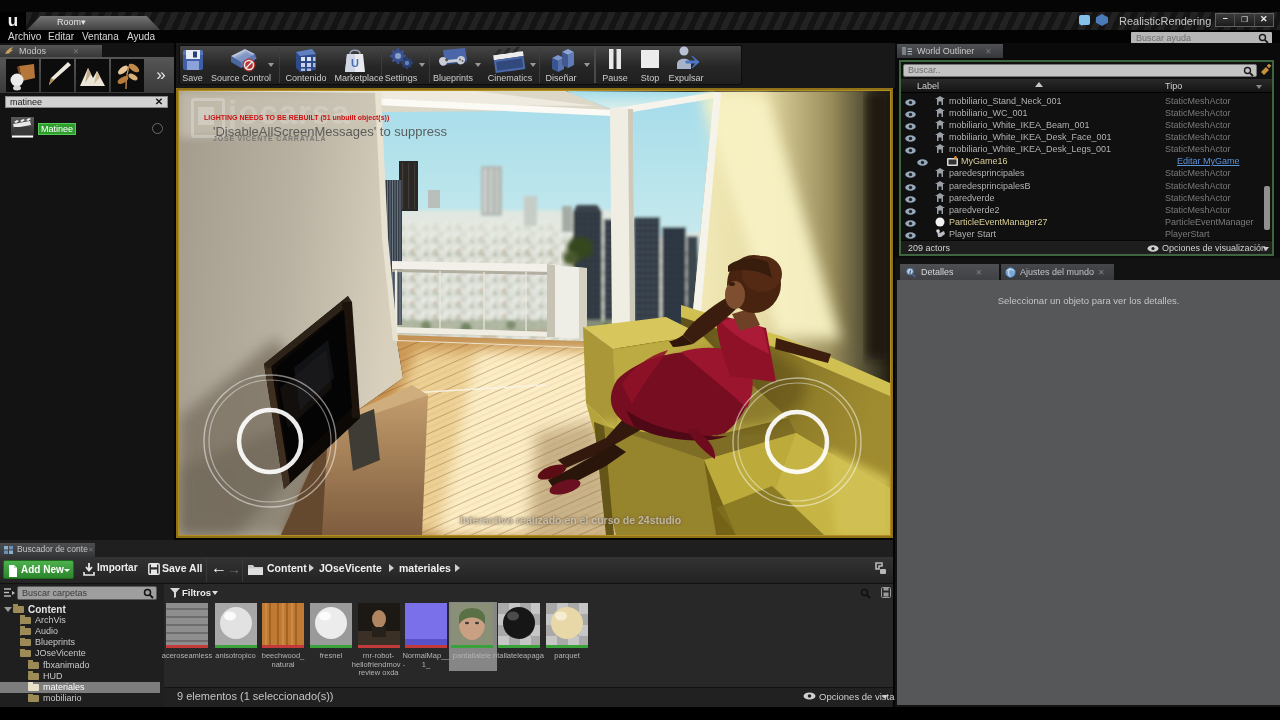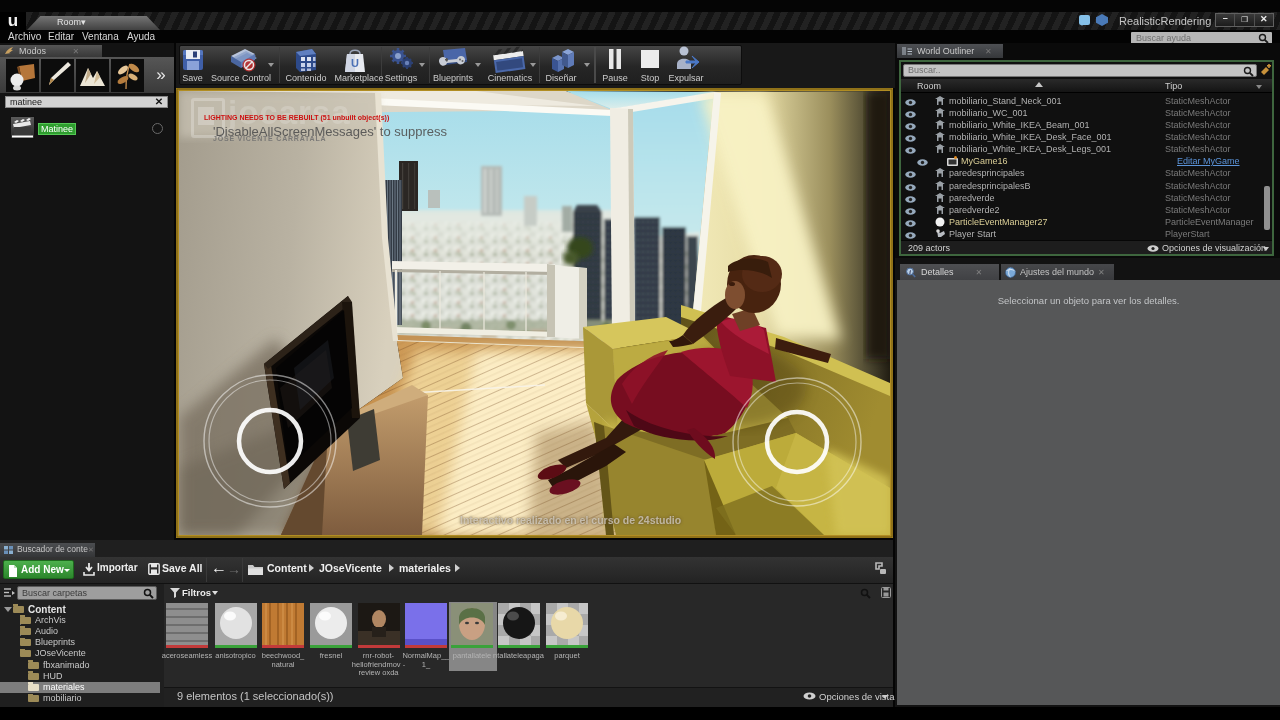--- a/index.html
+++ b/index.html
@@ -525,21 +525,21 @@
       <circle cx="4.5" cy="4.5" r="3" fill="none" stroke="#1a1a1a" stroke-width="1.4"></circle>
       <line x1="6.8" y1="6.8" x2="10" y2="10" stroke="#1a1a1a" stroke-width="1.8"></line>
     </svg>
   <svg class="abs" style="left:1259px;top:64px;" width="13" height="13" viewBox="0 0 13 13">
       <path d="M2 8 L7 3 L10 6 L5 11 Z" fill="#c8913a"></path>
       <rect x="8" y="1" width="4" height="1.6" fill="#c8913a"></rect>
       <rect x="9.2" y="0" width="1.6" height="4" fill="#c8913a"></rect>
     </svg>
 
   <div class="abs" style="left:901px;top:79px;width:371px;height:14px;background:linear-gradient(#2a2a2a,#141414);border-bottom:1px solid #000;color:#cfcfcf;font-size:9px;line-height:14px;">
-    <span style="margin-left:16px;">Room</span><span style="position:absolute;left:264px;">Tipo</span>
+    <span style="margin-left:16px;">Label</span><span style="position:absolute;left:264px;">Tipo</span>
     <div style="position:absolute;left:134px;top:3px;width:0;height:0;border-left:4px solid transparent;border-right:4px solid transparent;border-bottom:5px solid #c8c8c8;"></div>
     <div style="position:absolute;left:355px;top:6px;width:0;height:0;border-left:3.5px solid transparent;border-right:3.5px solid transparent;border-top:4px solid #888;"></div>
   </div>
   <div class="abs" id="orows" style="left:0;top:0;">
       <div class="orow" style="top:94.5px;">
         <span class="eye"><svg width="11" height="7" viewBox="0 0 11 7">
             <ellipse cx="5.5" cy="3.5" rx="5.2" ry="3.2" fill="#96a9bc"></ellipse>
             <circle cx="5.5" cy="3.5" r="1.7" fill="#222"></circle>
           </svg></span>
         <span class="ico"><svg width="10" height="10" viewBox="0 0 10 10">

